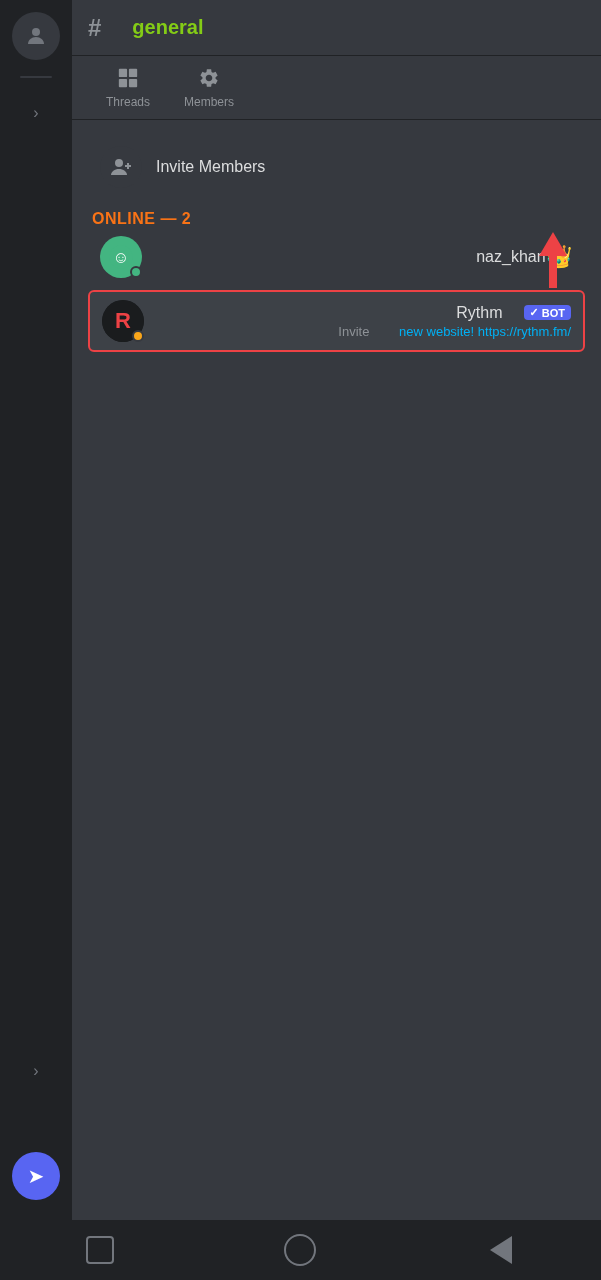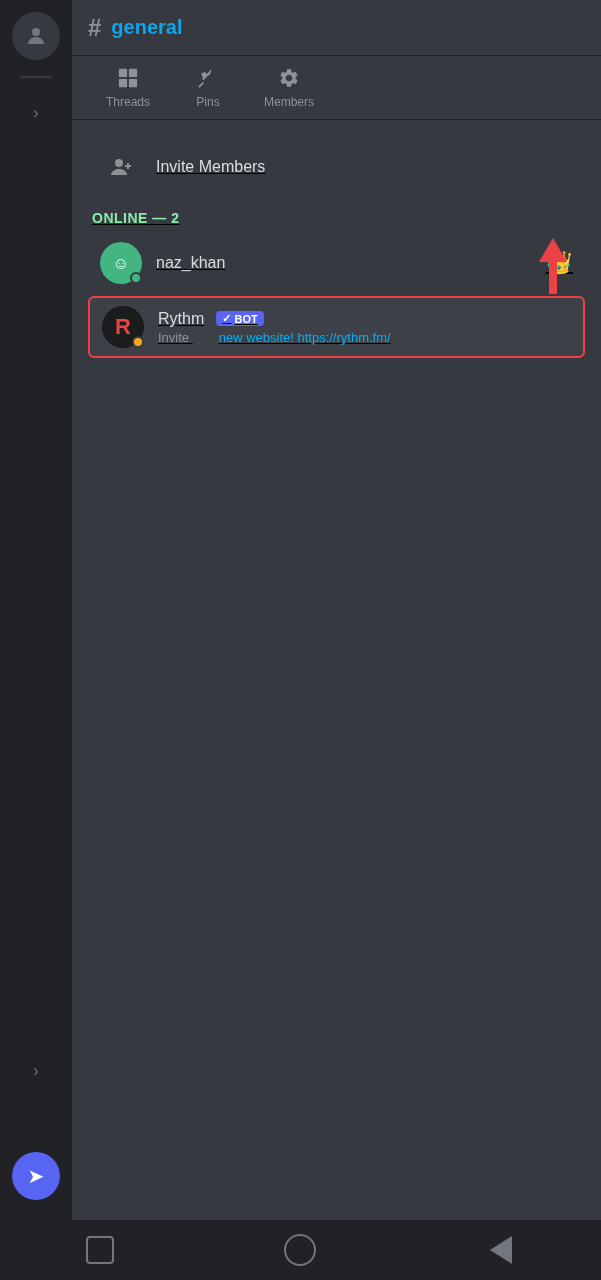--- a/index.html
+++ b/index.html
@@ -77,23 +77,24 @@
     }
 
     .channel-hash {
       color: #8e9297;
       font-size: 24px;
       font-weight: bold;
       margin-right: 10px;
     }
 
     .channel-name {
-      color: #0ea5e9;
+      color: #84cc16;
       font-size: 20px;
       font-weight: 700;
+      margin-left: 21px;
     }
 
     
     .toolbar {
       display: flex;
       align-items: center;
       padding: 0 16px;
       height: 64px;
       border-bottom: 1px solid #202225;
       flex-shrink: 0;
@@ -118,21 +119,20 @@
 
     .toolbar-label {
       font-size: 12px;
     }
 
     
     .members-section {
       padding: 16px;
       flex: 1;
       overflow-y: auto;
-      text-decoration: underline;
     }
 
     
     .invite-row {
       display: flex;
       align-items: center;
       padding: 10px 12px;
       border-radius: 6px;
       cursor: pointer;
       margin-bottom: 12px;
@@ -153,25 +153,24 @@
     }
 
     .invite-label {
       color: #dcddde;
       font-size: 16px;
       font-weight: 500;
     }
 
     
     .section-header {
-      color: #86efac;
-      font-size: 14px;
+      color: #f97316;
+      font-size: 16px;
       font-weight: 700;
       letter-spacing: 0.5px;
-      margin-bottom: 8px;
       padding: 0 4px;
     }
 
     
     .member-row {
       display: flex;
       align-items: center;
       padding: 8px 12px;
       border-radius: 6px;
       cursor: pointer;
@@ -226,26 +225,27 @@
     }
 
     .status-dot.yellow {
       background: #faa61a;
     }
 
     .member-info {
       flex: 1;
       display: flex;
       flex-direction: column;
+      align-items: flex-end;
     }
 
     .member-name-row {
       display: flex;
       align-items: center;
-      gap: 12px;
+      gap: 21px;
     }
 
     .member-name {
       color: #dcddde;
       font-size: 16px;
       font-weight: 500;
     }
 
     .bot-badge {
       background: #5865f2;
@@ -380,29 +380,20 @@
           <rect x="13" y="2" width="9" height="9" rx="1"></rect>
           <rect x="2" y="13" width="9" height="9" rx="1"></rect>
           <rect x="13" y="13" width="9" height="9" rx="1"></rect>
         </svg>
       </span>
       <span class="toolbar-label">Threads</span>
     </div>
     <div class="toolbar-item">
       <span class="toolbar-icon">
         <svg width="22" height="22" viewBox="0 0 24 24" fill="#8e9297">
-          <path d="M16 2l-1.5 6L12 9.5l-5 5-1.5-1.5 1-1-2-5L9 5.5l1.5 2.5L14.5 3.5z"></path>
-          <line x1="7" y1="17" x2="2" y2="22" stroke="#8e9297" stroke-width="2"></line>
-        </svg>
-      </span>
-      <span class="toolbar-label">Pins</span>
-    </div>
-    <div class="toolbar-item">
-      <span class="toolbar-icon">
-        <svg width="22" height="22" viewBox="0 0 24 24" fill="#8e9297">
           <path d="M19.14 12.94c.04-.3.06-.61.06-.94s-.02-.64-.07-.94l2.03-1.58c.18-.14.23-.41.12-.61l-1.92-3.32c-.12-.22-.37-.29-.59-.22l-2.39.96c-.5-.38-1.03-.7-1.62-.94l-.36-2.54c-.04-.24-.24-.41-.48-.41h-3.84c-.24 0-.43.17-.47.41l-.36 2.54c-.59.24-1.13.57-1.62.94l-2.39-.96c-.22-.08-.47 0-.59.22L2.74 8.87c-.12.21-.08.47.12.61l2.03 1.58c-.05.3-.09.63-.09.94s.02.64.07.94l-2.03 1.58c-.18.14-.23.41-.12.61l1.92 3.32c.12.22.37.29.59.22l2.39-.96c.5.38 1.03.7 1.62.94l.36 2.54c.05.24.24.41.48.41h3.84c.24 0 .44-.17.47-.41l.36-2.54c.59-.24 1.13-.56 1.62-.94l2.39.96c.22.08.47 0 .59-.22l1.92-3.32c.12-.22.07-.47-.12-.61l-2.01-1.58zM12 15.6c-1.98 0-3.6-1.62-3.6-3.6s1.62-3.6 3.6-3.6 3.6 1.62 3.6 3.6-1.62 3.6-3.6 3.6z"></path>
         </svg>
       </span>
       <span class="toolbar-label">Members</span>
     </div>
   </div>
 
   <div class="members-section">
 
     <div class="invite-row">

